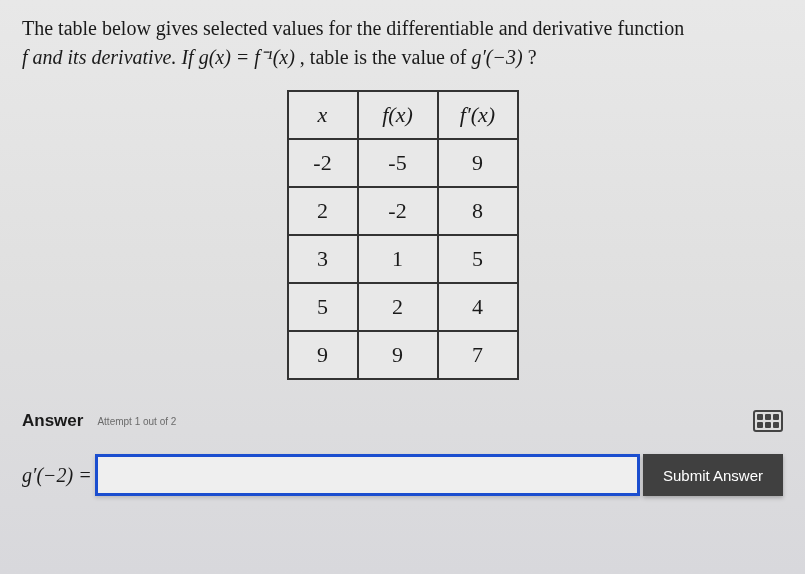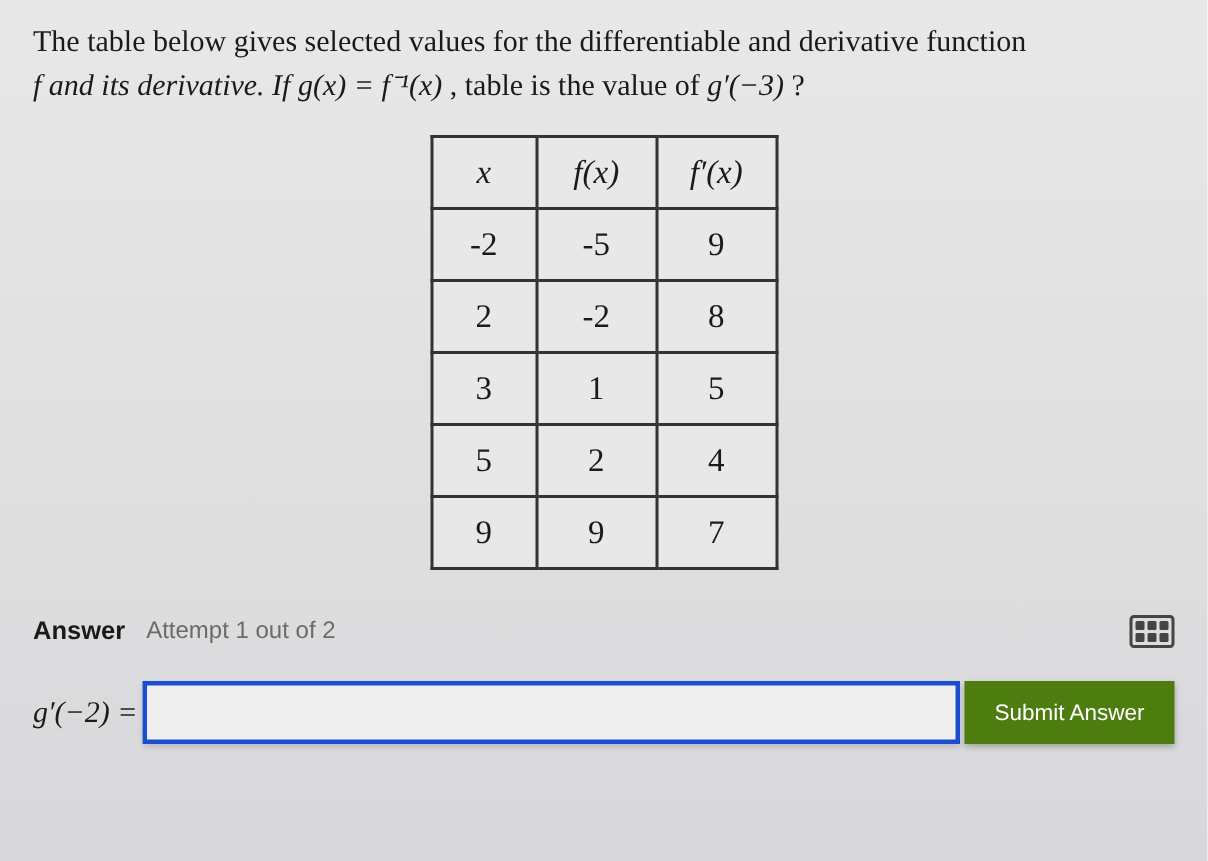--- a/index.html
+++ b/index.html
@@ -37,21 +37,21 @@
     }
     th { font-style: italic; }
     th:first-child, td:first-child { min-width: 70px; }
     .answer-row {
       display: flex;
       align-items: center;
       gap: 14px;
       margin: 28px 0 22px 0;
     }
     .answer-label { font-weight: bold; font-size: 17px; font-family: Arial, sans-serif; }
-    .attempt { color: #6b6b6b; font-size: 16px; font-family: Arial, sans-serif; }
+    .attempt { color: #6b6b6b; font-size: 10px; font-family: Arial, sans-serif; }
     .keypad-icon {
       margin-left: auto;
       width: 30px; height: 22px;
       border: 2px solid #444; border-radius: 3px;
       display: grid; grid-template-columns: repeat(3,1fr); grid-template-rows: repeat(2,1fr);
       gap: 2px; padding: 2px; background: #ddd;
     }
     .keypad-icon span { background:#444; border-radius:1px; }
     .input-row {
       display: flex; align-items: stretch; gap: 3px;
@@ -61,21 +61,21 @@
       flex: 1;
       border: 3px solid #1b4ecf;
       background: #efefef;
       font-size: 18px;
       padding: 8px 10px;
       height: 42px;
       font-family: Georgia, serif;
       box-shadow: 0 2px 4px rgba(0,0,0,0.15);
     }
     .submit-btn {
-      background: #4d7c0f;
+      background: #404040;
       color: #fff;
       border: none;
       font-size: 15px;
       font-family: Arial, sans-serif;
       padding: 0 20px;
       height: 42px;
       box-shadow: 0 2px 4px rgba(0,0,0,0.25);
       cursor: pointer;
     }
   </style>

